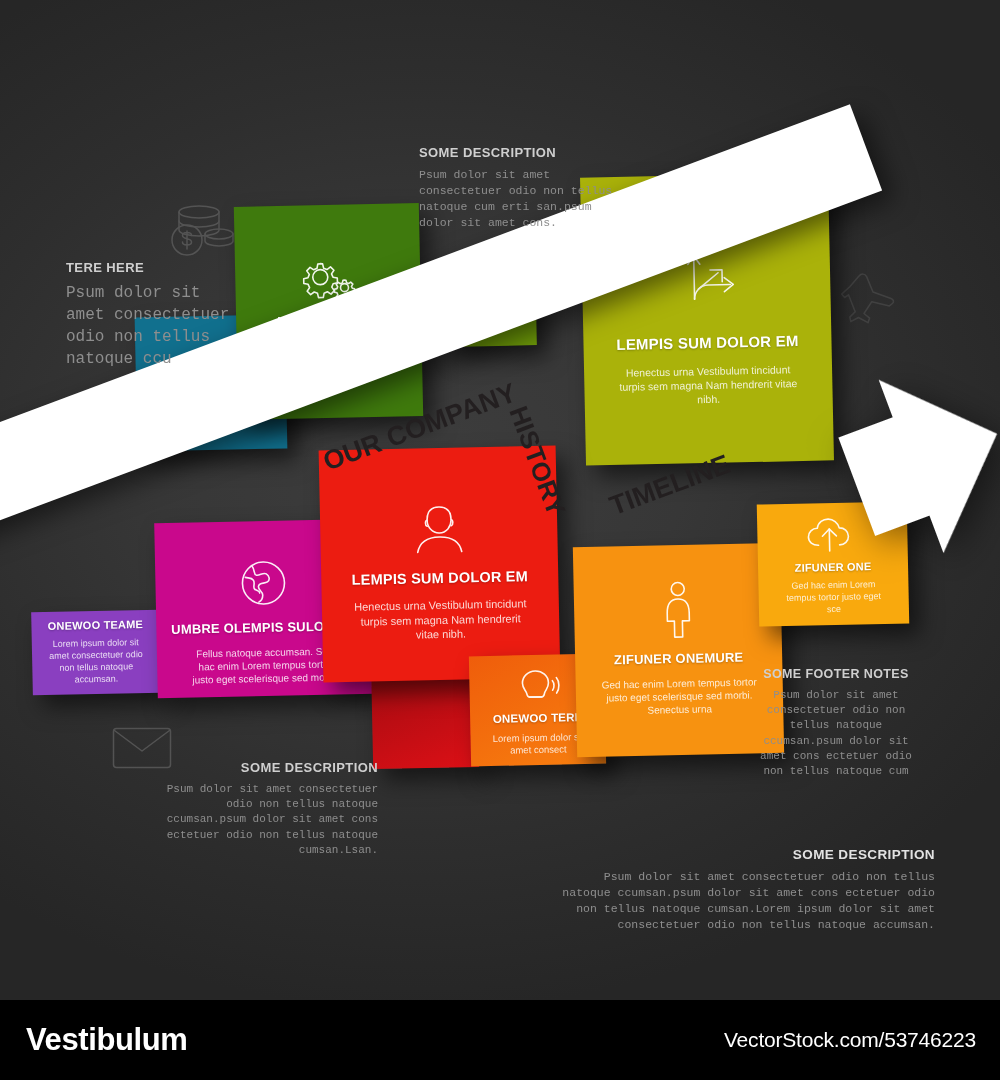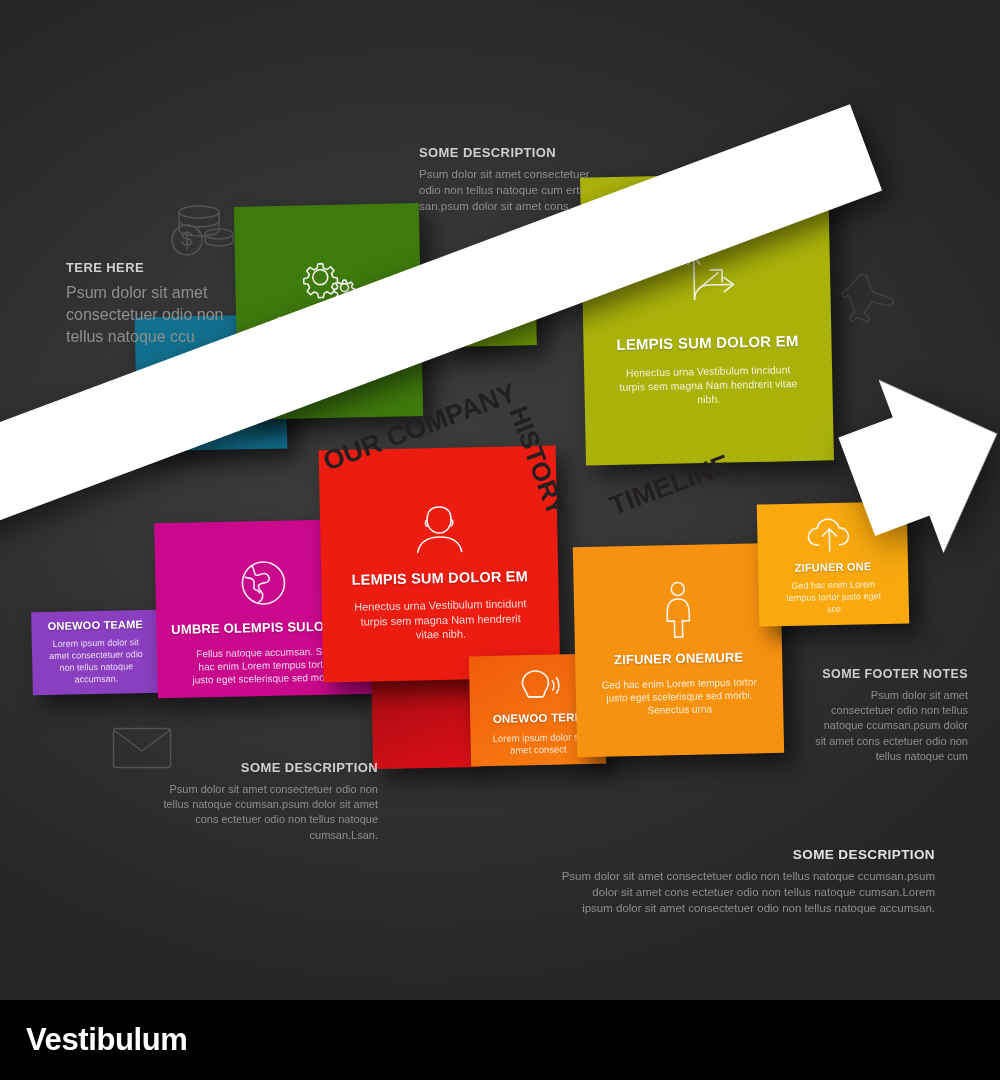--- a/index.html
+++ b/index.html
@@ -27,21 +27,21 @@
   .banner{position:absolute;left:-80px;top:455px;width:1010px;height:92px;
           background:#fff;transform:rotate(-20.5deg);transform-origin:0 50%;
           box-shadow:8px 12px 26px rgba(0,0,0,.5);}
   .arrowhead{position:absolute;left:852px;top:368px;width:150px;height:185px;
              transform:rotate(-20.5deg);filter:drop-shadow(6px 10px 18px rgba(0,0,0,.5));}
   .bantxt{position:absolute;color:#231f20;font-weight:bold;white-space:nowrap;}
 
   
   .block{position:absolute;}
   .block .h{font-weight:bold;color:#cfcfcf;letter-spacing:.4px;margin-bottom:7px;}
-  .block .p{color:#8e8e8e;line-height:1.38;}
+  .block .p{color:#8e8e8e;line-height:1.38;font-family:Liberation Mono, monospace;}
   .block.alignR{text-align:right;}
   .decoico{position:absolute;stroke:#5a5a5a;stroke-width:1.5;fill:none;opacity:.85;
            stroke-linecap:round;stroke-linejoin:round;}
 
   
   .wm{position:absolute;left:0;top:1000px;width:1000px;height:80px;background:#000;}
   .wm .l{position:absolute;left:26px;top:22px;color:#fff;font-size:31px;font-weight:bold;letter-spacing:-.4px;}
   .wm .r{position:absolute;right:24px;top:28px;color:#fff;font-size:21px;letter-spacing:-.2px;}
 </style>
 </head>
@@ -192,31 +192,32 @@
   <div class="block" style="left:66px;top:260px;width:180px;">
     <div class="h" style="font-size:13px;">TERE HERE</div>
     <div class="p" style="font-size:16px;">Psum dolor sit amet consectetuer odio non tellus natoque ccu</div>
   </div>
 
   <div class="block" style="left:419px;top:145px;width:195px;">
     <div class="h" style="font-size:13px;">SOME DESCRIPTION</div>
     <div class="p" style="font-size:11.5px;">Psum dolor sit amet consectetuer odio non tellus natoque cum erti san.psum dolor sit amet cons.</div>
   </div>
 
-  <div class="block alignR" style="left:810px;top:667px;width:158px;">
+  <div class="block alignR" style="left:757px;top:667px;width:158px;text-align:center;">
     <div class="h" style="font-size:12.5px;">SOME FOOTER NOTES</div>
     <div class="p" style="font-size:11px;">Psum dolor sit amet consectetuer odio non tellus natoque ccumsan.psum dolor sit amet cons ectetuer odio non tellus natoque cum</div>
   </div>
 
   <div class="block alignR" style="left:150px;top:760px;width:228px;">
     <div class="h" style="font-size:13px;">SOME DESCRIPTION</div>
     <div class="p" style="font-size:11px;">Psum dolor sit amet consectetuer odio non tellus natoque ccumsan.psum dolor sit amet cons ectetuer odio non tellus natoque cumsan.Lsan.</div>
   </div>
 
   <div class="block alignR" style="left:560px;top:847px;width:375px;">
     <div class="h" style="font-size:13.5px;color:#e2e2e2;">SOME DESCRIPTION</div>
     <div class="p" style="font-size:11.5px;">Psum dolor sit amet consectetuer odio non tellus natoque ccumsan.psum dolor sit amet cons ectetuer odio non tellus natoque cumsan.Lorem ipsum dolor sit amet consectetuer odio non tellus natoque accumsan.</div>
   </div>
 
   <div class="wm">
     <div class="l">Vestibulum</div>
+    <div class="r">VectorStock.com/53746223</div>
   </div>
 </div>
 
 </body></html>

